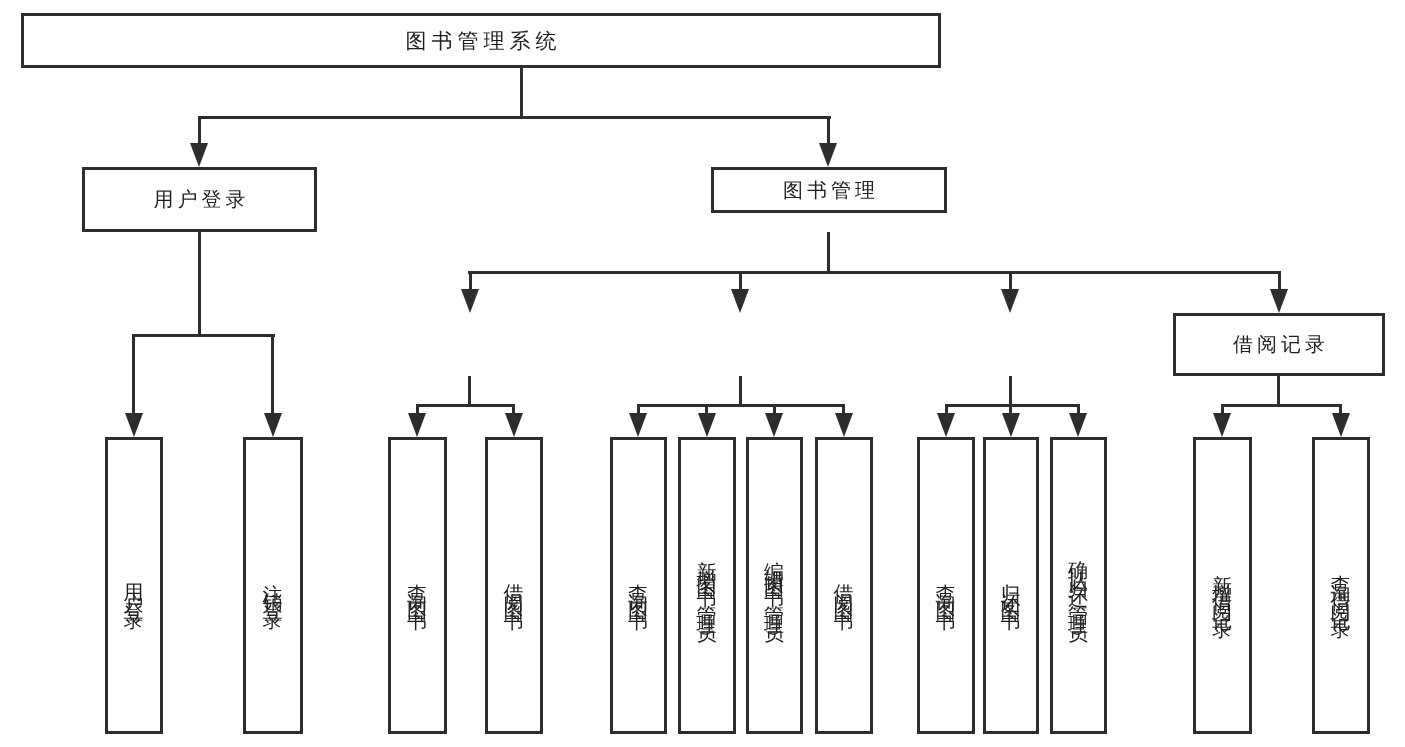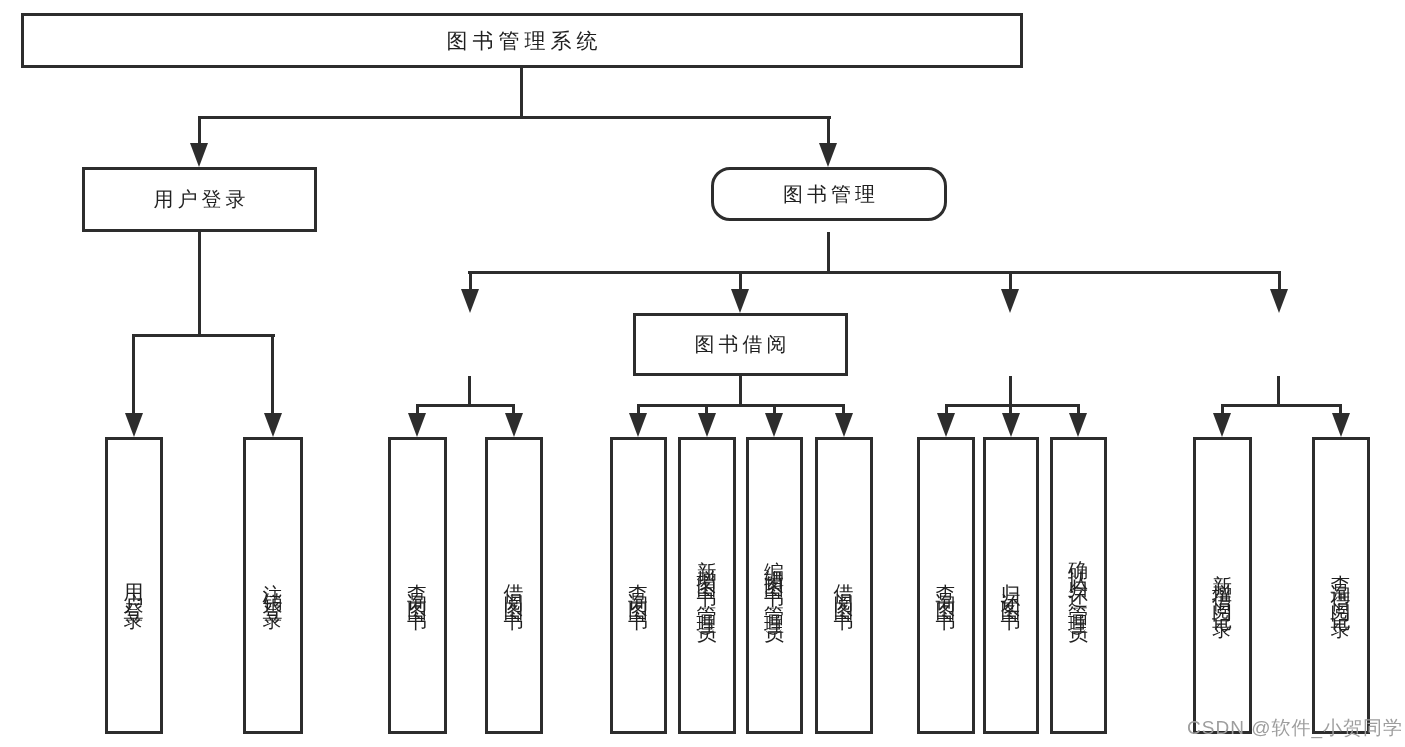--- a/index.html
+++ b/index.html
@@ -56,44 +56,44 @@
     color: #9e9e9e;
     white-space: nowrap;
     z-index: 5;
   }
 </style>
 </head>
 <body>
 
 <div class="canvas">
 
-  <div class="node root-label" style="left:21px; top:13px; width:1002px; height:55px;">图书管理系统</div>
+  <div class="node root-label" style="left:21px; top:13px; width:920px; height:55px;">图书管理系统</div>
 
   <div class="line" style="left:520px; top:68px; width:3px; height:49px;"></div>
   <div class="line" style="left:198px; top:116px; width:633px; height:3px;"></div>
   <div class="line" style="left:198px; top:116px; width:3px; height:28px;"></div>
   <div class="line" style="left:827px; top:116px; width:3px; height:28px;"></div>
   <div class="arrow" style="left:190px; top:143px;"></div>
   <div class="arrow" style="left:819px; top:143px;"></div>
 
   <div class="node hlabel" style="left:82px; top:167px; width:235px; height:65px;">用户登录</div>
-  <div class="node hlabel" style="left:711px; top:167px; width:236px; height:54px;border-radius:19px;">图书管理</div>
+  <div class="node hlabel" style="left:711px; top:167px; width:236px; height:46px;">图书管理</div>
 
   <div class="line" style="left:827px; top:232px; width:3px; height:41px;"></div>
   <div class="line" style="left:468px; top:271px; width:812px; height:3px;"></div>
   <div class="line" style="left:469px; top:271px; width:3px; height:22px;"></div>
   <div class="line" style="left:739px; top:271px; width:3px; height:22px;"></div>
   <div class="line" style="left:1009px; top:271px; width:3px; height:22px;"></div>
   <div class="line" style="left:1278px; top:271px; width:3px; height:22px;"></div>
   <div class="arrow" style="left:461px; top:289px;"></div>
   <div class="arrow" style="left:731px; top:289px;"></div>
   <div class="arrow" style="left:1001px; top:289px;"></div>
   <div class="arrow" style="left:1270px; top:289px;"></div>
 
-  <div class="node hlabel" style="left:633px; top:313px; width:215px; height:63px;">图书借阅</div>
+  <div class="node hlabel" style="left:1173px; top:313px; width:212px; height:63px;">借阅记录</div>
 
   <div class="line" style="left:198px; top:232px; width:3px; height:104px;"></div>
   <div class="line" style="left:132px; top:334px; width:143px; height:3px;"></div>
   <div class="line" style="left:132px; top:334px; width:3px; height:80px;"></div>
   <div class="line" style="left:271px; top:334px; width:3px; height:80px;"></div>
   <div class="arrow" style="left:125px; top:413px;"></div>
   <div class="arrow" style="left:264px; top:413px;"></div>
 
   <div class="line" style="left:468px; top:376px; width:3px; height:30px;"></div>
   <div class="line" style="left:416px; top:404px; width:99px; height:3px;"></div>
@@ -166,15 +166,14 @@
     <span class="vtext">确认归还（管理员）</span>
   </div>
 
   <div class="node leaf" style="left:1193px; top:437px; width:59px; height:297px;">
     <span class="vtext">新增借阅记录</span>
   </div>
   <div class="node leaf" style="left:1312px; top:437px; width:58px; height:297px;">
     <span class="vtext">查询借阅记录</span>
   </div>
 
-  <div class="watermark">CSDN @软件_小贺同学</div>
 
 </div>
 
 </body></html>

